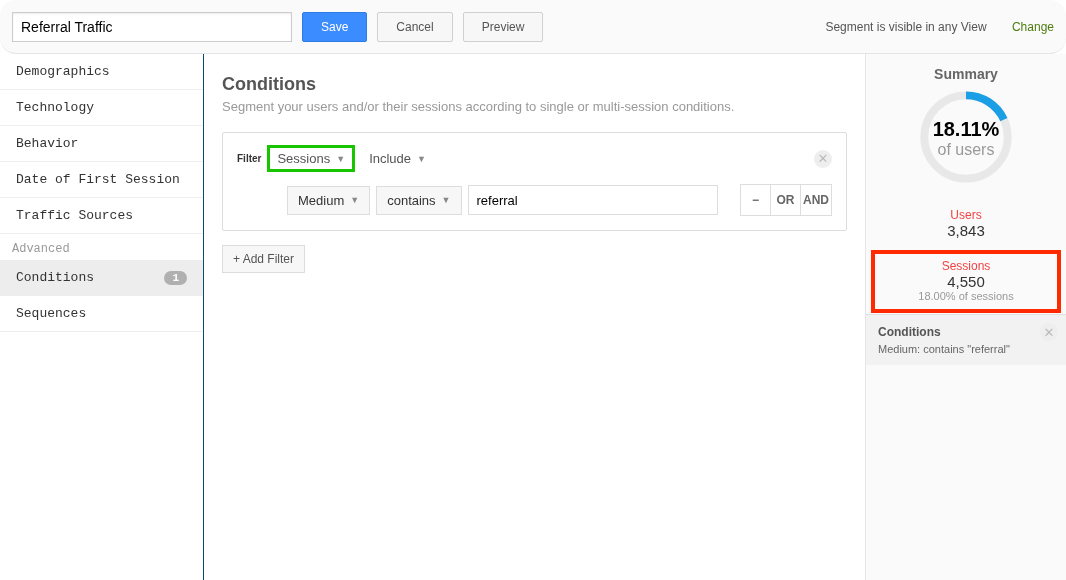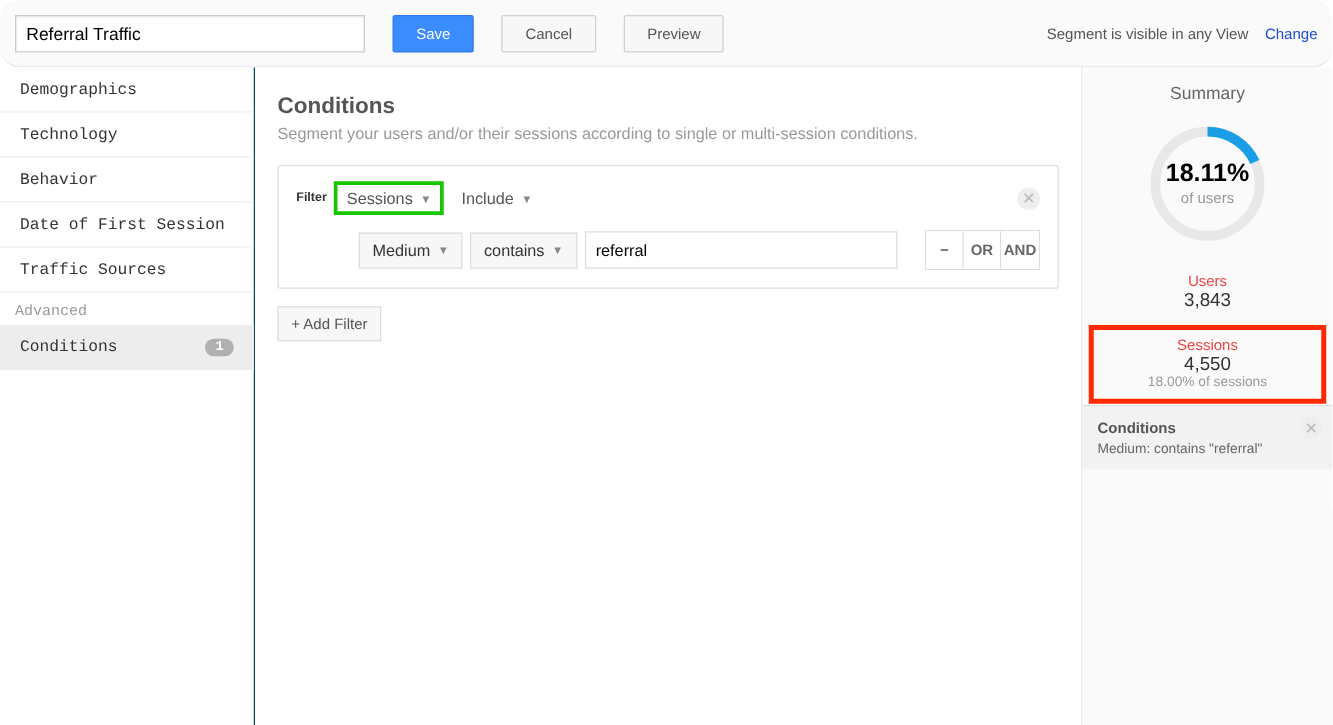--- a/index.html
+++ b/index.html
@@ -1,22 +1,22 @@
 <!DOCTYPE html>
 <html><head>
 <meta charset="utf-8">
 <style>
   * { box-sizing: border-box; margin: 0; padding: 0; }
   body { font-family: Arial, Helvetica, sans-serif; font-size: 13px; background: #fff; color: #333; width: 1066px; height: 580px; overflow: hidden; }
-  .topbar { height: 54px; border-bottom: 1px solid #e5e5e5; padding: 19px 12px; display: flex; align-items: center; gap: 22px; background: #fafafa; border-radius: 16px; }
+  .topbar { height: 54px; border-bottom: 1px solid #e5e5e5; padding: 19px 12px; display: flex; align-items: center; gap: 10px; background: #fafafa; border-radius: 16px; }
   .name-input { width: 280px; height: 30px; border: 1px solid #ccc; padding: 0 8px; font-size: 14px; box-shadow: inset 0 1px 2px rgba(0,0,0,0.08); }
   .btn { height: 30px; padding: 0 18px; border: 1px solid #d0d0d0; background: #f7f7f7; color: #555; font-weight: 400; font-size: 12px; cursor: pointer; border-radius: 2px; }
   .btn-primary { background: #3b8cff; border-color: #2f7be6; color: #fff; }
   .visibility { margin-left: auto; font-size: 12px; color: #555; }
-  .visibility a { color: #1d4ed8; cursor: pointer; margin-left: 10px; }
+  .visibility a { color: #4d7c0f; cursor: pointer; margin-left: 22px; }
   .layout { display: flex; height: calc(580px - 54px); }
   .sidebar { width: 204px; border-right: 1px solid #0c4a6e; background: #fff; font-family: Liberation Mono, monospace; }
   .nav-item { padding: 10px 16px; border-bottom: 1px solid #eee; font-size: 13px; color: #333; cursor: pointer; display: flex; align-items: center; }
   .nav-section-label { padding: 8px 12px 4px; color: #999; font-size: 12px; }
   .nav-item.active { background: #ededed; font-weight: 400; position: relative; }
   .nav-item.active::after { content: ""; position: absolute; right: -10px; top: 50%; margin-top: -10px; border: 10px solid transparent; border-left-color: #ededed; }
   .badge { margin-left: auto; background: #b0b0b0; color: #fff; border-radius: 10px; padding: 1px 8px; font-size: 11px; font-weight: 600; }
   .main { flex: 1; padding: 20px 18px; border-right: 1px solid #e5e5e5; }
   .section-title { font-size: 18px; font-weight: 700; color: #555; margin-bottom: 4px; }
   .section-desc { color: #999; font-size: 13px; margin-bottom: 18px; }
@@ -29,26 +29,26 @@
   .close-x { margin-left: auto; color: #bbb; background: #eee; border-radius: 50%; width: 18px; height: 18px; display: flex; align-items: center; justify-content: center; font-size: 13px; cursor: pointer; }
   .rule-row { display: flex; align-items: center; gap: 6px; padding-left: 50px; }
   .seg-dd { border: 1px solid #ddd; background: #f7f7f7; padding: 6px 10px; font-size: 13px; display: inline-flex; align-items: center; gap: 6px; cursor: pointer; }
   .seg-dd .caret { font-size: 9px; color: #888; }
   .val-input { border: 1px solid #ddd; height: 30px; width: 250px; padding: 12px 8px; font-size: 13px; }
   .rule-ops { margin-left: auto; display: flex; border: 1px solid #ddd; }
   .op-btn { width: 30px; height: 30px; display: flex; align-items: center; justify-content: center; font-size: 12px; cursor: pointer; border-right: 1px solid #ddd; color: #666; font-weight: 600; background: #fff; }
   .op-btn:last-child { border-right: none; }
   .add-filter { margin-top: 14px; border: 1px solid #ddd; background: #f7f7f7; padding: 6px 10px; font-size: 12px; cursor: pointer; color: #555; }
   .summary { width: 200px; background: #fafafa; padding: 12px 0 0; }
-  .summary h3 { text-align: center; font-size: 14px; color: #666; font-weight: 400; margin-bottom: 10px; }
+  .summary h3 { text-align: center; font-size: 14px; color: #666; font-weight: 700; }
   .donut-wrap { display: flex; justify-content: center; margin-bottom: 10px; }
   .donut-center { position: absolute; top: 36px; text-align: center; width: 100%; }
   .donut-holder { position: relative; width: 130px; height: 110px; }
   .donut-pct { font-size: 20px; font-weight: 700; color: #000; }
-  .donut-sub { font-size: 12px; color: #999; }
+  .donut-sub { font-size: 16px; color: #999; }
   .stat-block { text-align: center; padding: 6px 0 10px; }
   .stat-label { font-size: 12px; color: #ef4444; }
   .stat-value { font-size: 15px; color: #333; }
   .stat-sub { font-size: 11px; color: #999; }
   .stat-highlight { outline: 4px solid #ff2a00; outline-offset: -3px; margin: 2px 6px; padding: 8px 0 10px; }
   .cond-card { border-top: 1px solid #e0e0e0; padding: 10px 12px; position: relative; background: #f2f2f2; }
   .cond-card-title { font-weight: 700; font-size: 12px; color: #555; margin-bottom: 4px; }
   .cond-card-body { font-size: 11px; color: #666; }
   .cond-card .close-x { position: absolute; top: 8px; right: 8px; }
   svg.donut { transform: rotate(-90deg); }
@@ -72,20 +72,21 @@
     <div class="nav-item">Demographics</div>
     <div class="nav-item">Technology</div>
     <div class="nav-item">Behavior</div>
     <div class="nav-item">Date of First Session</div>
     <div class="nav-item">Traffic Sources</div>
     <div class="nav-section-label">Advanced</div>
     <div class="nav-item active">
       <span>Conditions</span>
       <span class="badge">1</span>
     </div>
+    <div class="nav-item">Sequences</div>
   </div>
 
   <div class="main">
     <div class="section-title">Conditions</div>
     <div class="section-desc">Segment your users and/or their sessions according to single or multi-session conditions.</div>
 
     <div class="filter-box">
       <div class="filter-head">
         <span class="filter-label">Filter</span>
         <span class="dd highlight">

